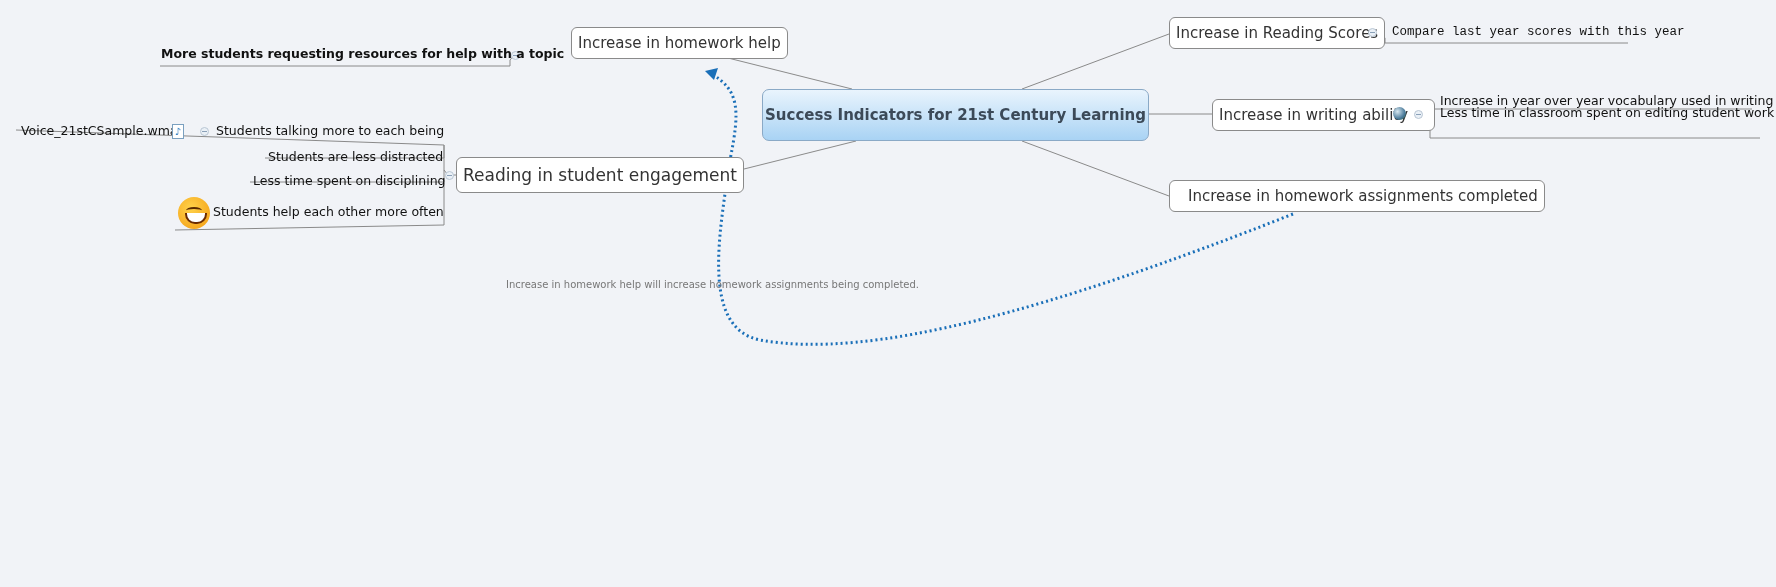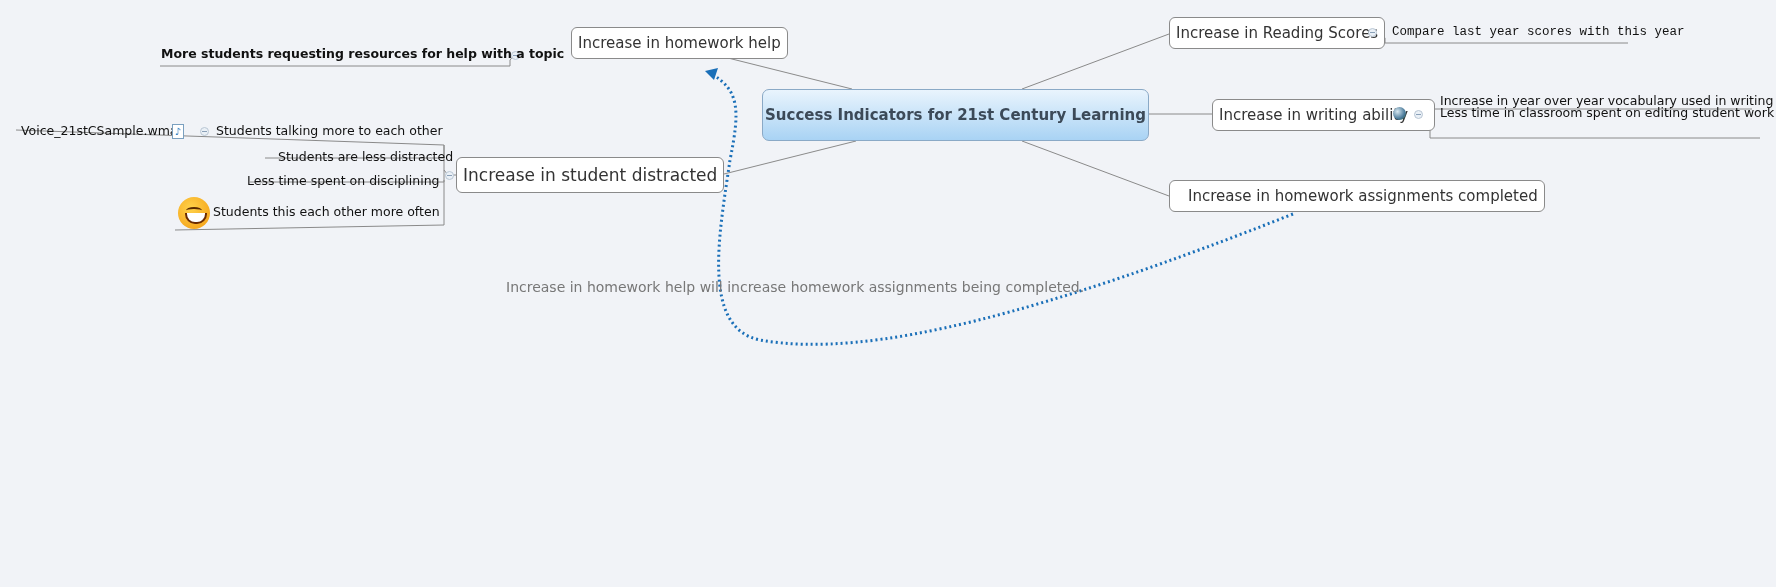--- a/index.html
+++ b/index.html
@@ -3,21 +3,21 @@
 <meta charset="utf-8">
 <style>
   html,body{margin:0;padding:0;}
   body{width:1776px;height:587px;background:#f1f3f7;position:relative;overflow:hidden;font-family:"DejaVu Sans","Liberation Sans",sans-serif;color:#222;}
   svg.lines{position:absolute;left:0;top:0;}
   .node{position:absolute;box-sizing:border-box;background:#fff;border:1px solid #8a8a8a;border-radius:6px;padding:0 6px;white-space:nowrap;font-size:15px;line-height:30px;color:#333;}
   .central{position:absolute;left:762px;top:89px;width:387px;height:52px;box-sizing:border-box;border:1px solid #8aa9c6;border-radius:7px;background:linear-gradient(#e9f4fd,#a9d3f4);text-align:center;line-height:50px;font-weight:bold;font-size:15px;color:#3c4a58;}
   .leaf{position:absolute;font-size:12.5px;color:#111;white-space:nowrap;line-height:18px;}
   .collapse{position:absolute;width:9px;height:9px;border:1px solid #b9c6d4;border-radius:50%;background:#eaf0f6;box-sizing:border-box;}
   .collapse::after{content:"";position:absolute;left:1px;right:1px;top:3px;height:1px;background:#8aa0b8;}
-  .note{position:absolute;left:506px;top:279px;font-size:14px;color:#777;white-space:nowrap;}
+  .note{position:absolute;left:506px;top:279px;font-size:10px;color:#777;white-space:nowrap;}
   .emoji{position:absolute;left:178px;top:197px;width:32px;height:32px;border-radius:50%;background:radial-gradient(circle at 40% 35%,#ffd24a,#f39a10);}
   .emoji::before{content:"";position:absolute;left:8px;top:10px;width:16px;height:5px;border-top:2px solid #5a2a00;border-radius:50% 50% 0 0;}
   .emoji::after{content:"";position:absolute;left:7px;top:16px;width:18px;height:9px;background:#fff;border:2px solid #6a2a00;border-top:none;border-radius:0 0 10px 10px;}
   .file-icon{position:absolute;left:172px;top:124px;width:12px;height:15px;background:#fff;border:1px solid #7aa0c0;box-sizing:border-box;font-size:10px;line-height:13px;text-align:center;color:#2a7ac0;}
   .globe-icon{position:absolute;left:1393px;top:107px;width:13px;height:13px;border-radius:50%;background:radial-gradient(circle at 35% 35%,#d8e8f0,#4a7a9a 60%,#2a5a3a);}
 </style>
 </head>
 <body>
 
 <svg class="lines" width="1776" height="587">
@@ -39,30 +39,30 @@
   <path d="M1293 214 C1050 310 870 360 760 340 C700 328 720 230 730 160 C740 110 740 90 710 73" stroke="#1a6fb8" stroke-width="3" stroke-dasharray="2 3" fill="none"></path>
   <polygon points="705,71 718,68 714,80" fill="#1a6fb8"></polygon>
 </svg>
 
 <div class="central">Success Indicators for 21st Century Learning</div>
 
 <div class="node" style="left:523px;top:27px;margin-left:48px;">Increase in homework help</div>
 <div class="collapse" style="left:511px;top:51px;"></div>
 <div class="leaf" style="left:161px;top:45px;font-weight:bold;">More students requesting resources for help with a topic</div>
 
-<div class="node" style="left:456px;top:157px;font-size:17px;line-height:34px;">Increase in student distracted</div>
+<div class="node" style="left:456px;top:157px;font-size:17px;line-height:34px;">Reading in student engagement</div>
 <div class="collapse" style="left:445px;top:171px;"></div>
 <div class="leaf" style="left:21px;top:122px;">Voice_21stCSample.wma</div>
 <div class="file-icon">♪</div>
 <div class="collapse" style="left:200px;top:127px;"></div>
-<div class="leaf" style="left:216px;top:122px;">Students talking more to each other</div>
-<div class="leaf" style="left:268px;top:148px;margin-left:10px;">Students are less distracted</div>
-<div class="leaf" style="left:247px;top:172px;">Less time spent on disciplining</div>
+<div class="leaf" style="left:216px;top:122px;">Students talking more to each being</div>
+<div class="leaf" style="left:268px;top:148px;">Students are less distracted</div>
+<div class="leaf" style="left:253px;top:172px;">Less time spent on disciplining</div>
 <div class="emoji"></div>
-<div class="leaf" style="left:213px;top:203px;">Students this each other more often</div>
+<div class="leaf" style="left:213px;top:203px;">Students help each other more often</div>
 
 <div class="node" style="left:1169px;top:17px;">Increase in Reading Scores</div>
 <div class="collapse" style="left:1368px;top:28px;"></div>
 <div class="leaf" style="left:1392px;top:23px;font-family:Liberation Mono, monospace;">Compare last year scores with this year</div>
 
 <div class="node" style="left:1212px;top:99px;padding-right:26px;">Increase in writing ability</div>
 <div class="globe-icon"></div>
 <div class="collapse" style="left:1414px;top:110px;"></div>
 <div class="leaf" style="left:1440px;top:92px;">Increase in year over year vocabulary used in writing</div>
 <div class="leaf" style="left:1440px;top:104px;">Less time in classroom spent on editing student work</div>

